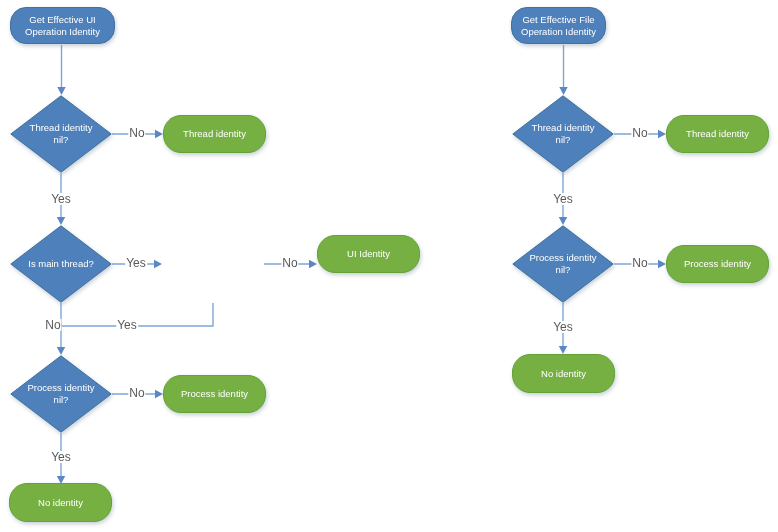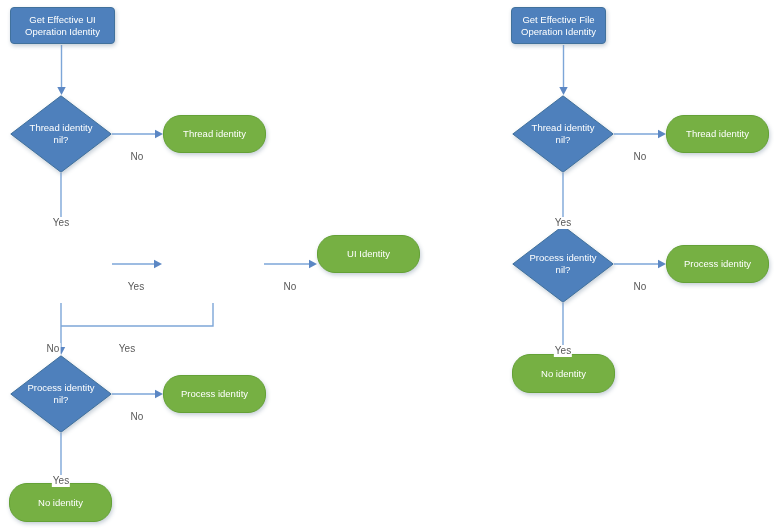--- a/index.html
+++ b/index.html
@@ -36,47 +36,46 @@
     position:absolute;z-index:3;
     display:flex;align-items:center;justify-content:center;
     text-align:center;
     color:#ffffff;
     font-size:9.5px;line-height:12px;
     filter:drop-shadow(1px 2px 2px rgba(125,145,165,0.45));
   }
   .terminator{
     background:var(--blue-fill);
     border:1px solid var(--blue-stroke);
-    border-radius:4px;
+    border-radius:16px;
     box-sizing:border-box;
   }
   .result{
     background:var(--green-fill);
     border:1px solid var(--green-stroke);
     border-radius:18px;
     box-sizing:border-box;
   }
   .diamond{background:transparent;border:none;}
   .diamond svg{
     position:absolute;left:0;top:0;width:100%;height:100%;
   }
   .diamond svg polygon{
     fill:var(--blue-fill);stroke:var(--blue-stroke);stroke-width:1;
   }
   .node-text{position:relative;z-index:2;padding:0 6px;}
   .node-text span{display:block;}
   .edge-label{
     position:absolute;z-index:4;
     transform:translate(-50%,-50%);
-    font-size:10px;line-height:12px;
+    font-size:12px;line-height:12px;
     color:var(--label);
     background:var(--bg);
     padding:0 1px;
     white-space:nowrap;
-    margin-top:24px;
   }
 </style>
 </head>
 <body>
 
 <div class="canvas">
 
   <svg class="connectors" width="778" height="532">
 
     <path d="M61.5,45 V87"></path>
@@ -125,20 +124,28 @@
       <span>nil?</span>
     </div>
   </div>
 
   <div class="node result" style="left:163px;top:115px;width:103px;height:38px">
     <div class="node-text">
       <span>Thread identity</span>
     </div>
   </div>
 
+  <div class="node diamond" style="left:10px;top:225px;width:102px;height:78px">
+    <svg viewBox="0 0 102 78" preserveAspectRatio="none">
+      <polygon points="51,0.8 101.2,39 51,77.2 0.8,39"></polygon>
+    </svg>
+    <div class="node-text">
+      <span>Is main thread?</span>
+    </div>
+  </div>
 
 
   <div class="node result" style="left:317px;top:235px;width:103px;height:38px">
     <div class="node-text">
       <span>UI Identity</span>
     </div>
   </div>
 
   <div class="node diamond" style="left:10px;top:355px;width:102px;height:78px">
     <svg viewBox="0 0 102 78" preserveAspectRatio="none">

